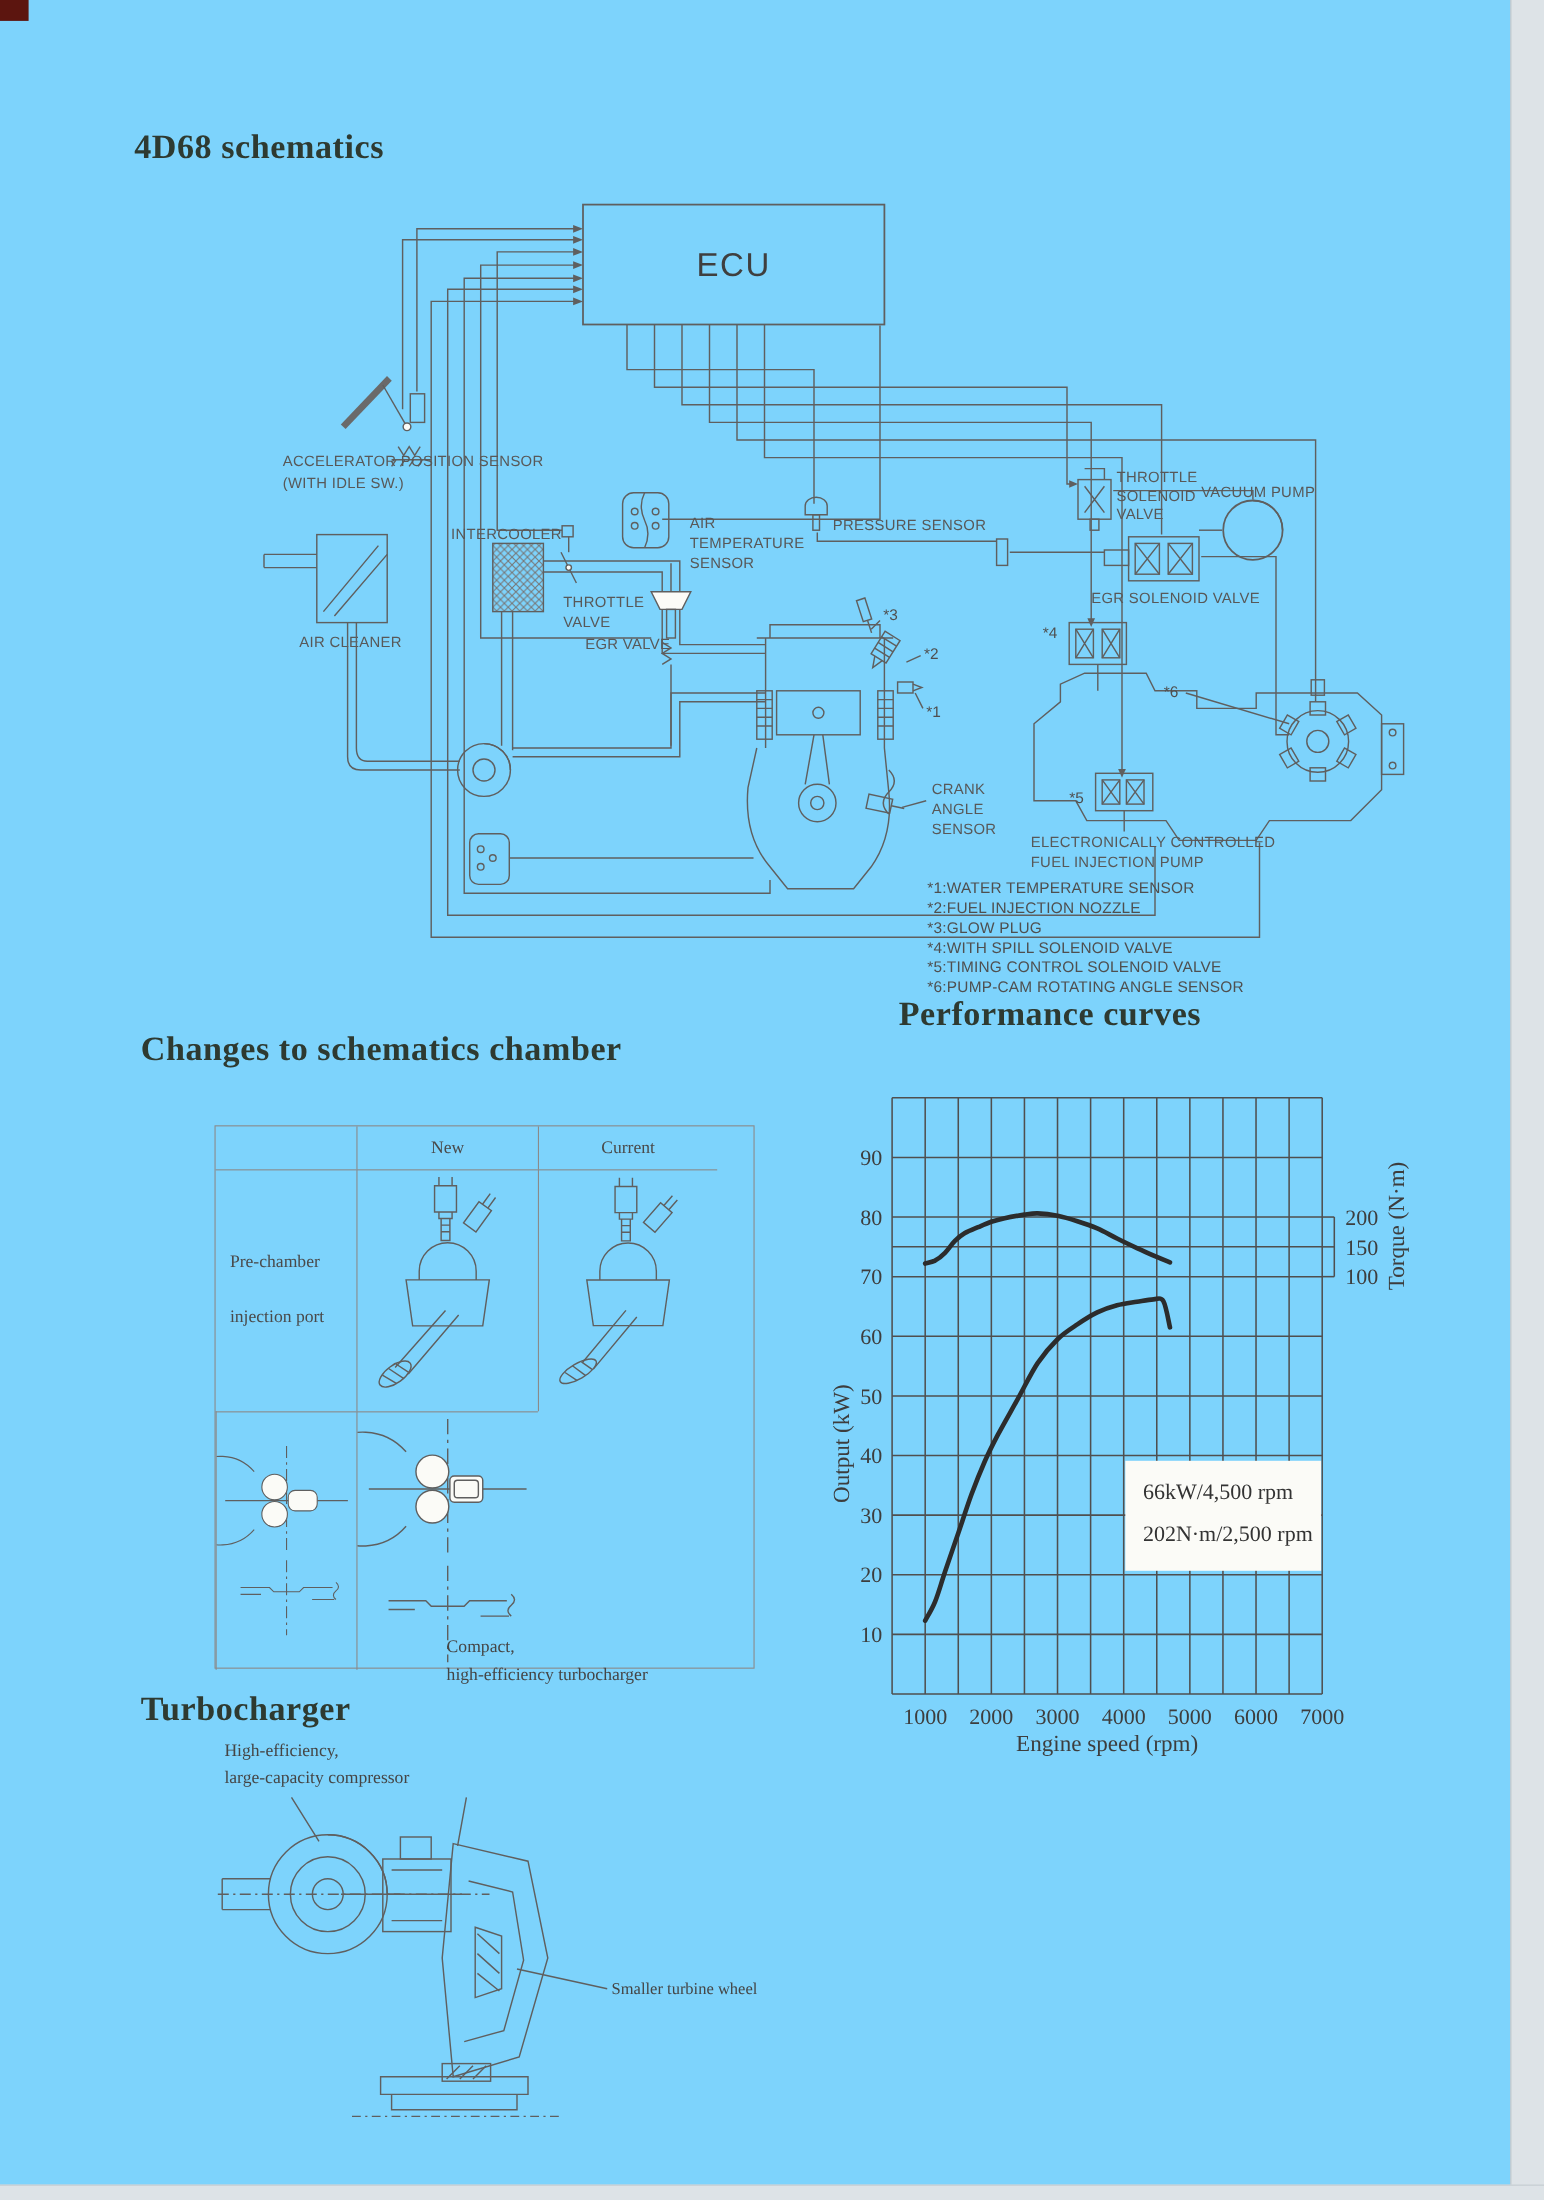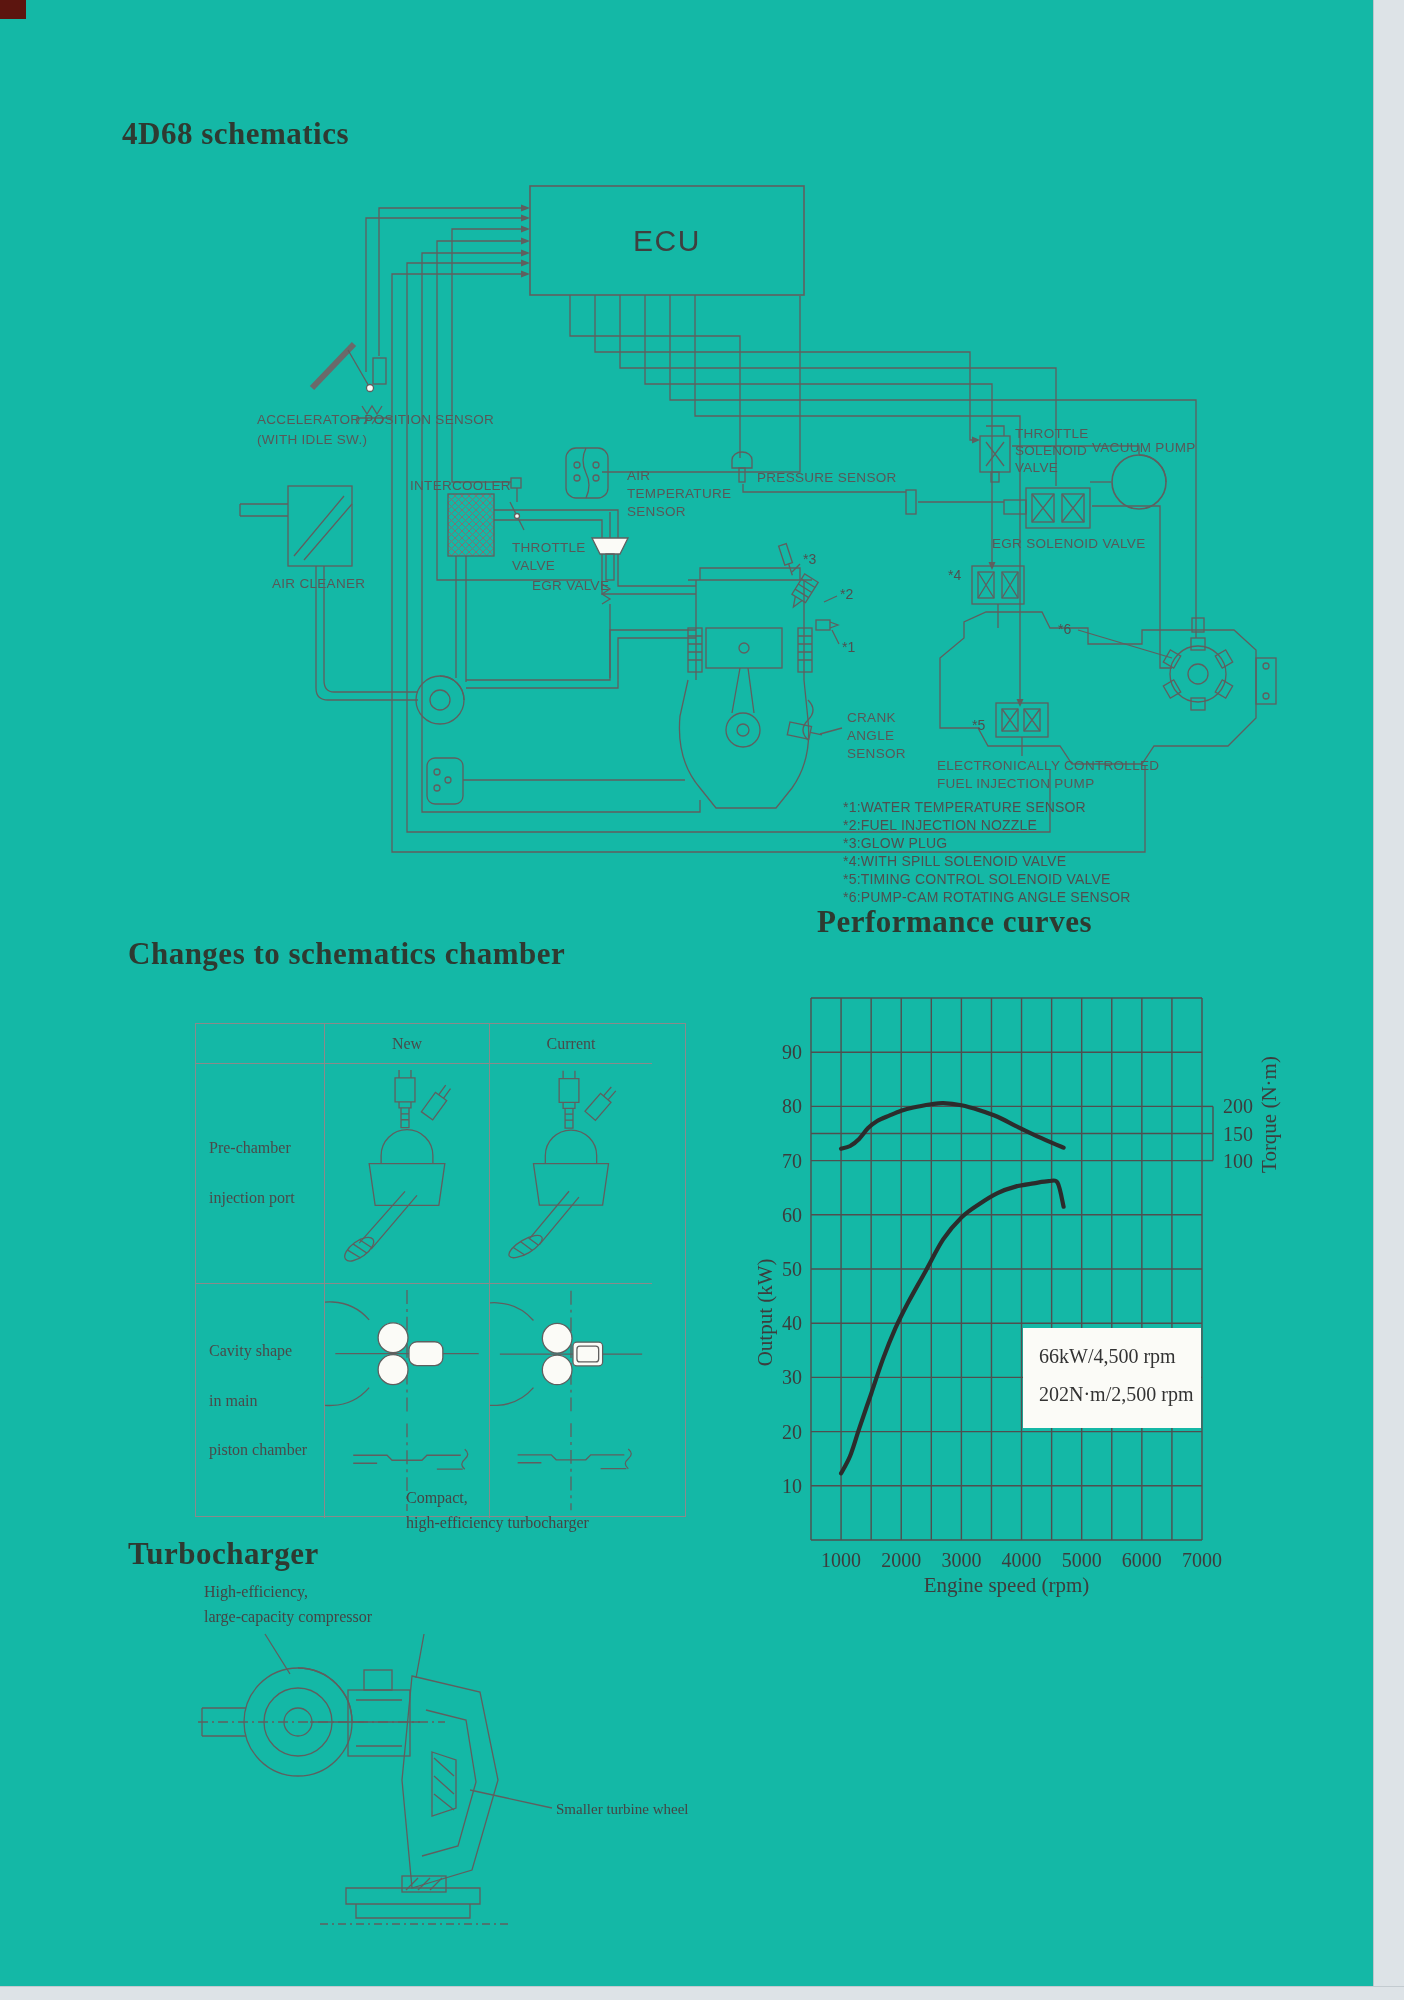--- a/index.html
+++ b/index.html
@@ -1,16 +1,16 @@
 <!DOCTYPE html>
 <html><head>
 <meta charset="utf-8">
 <style>
   html,body{margin:0;padding:0;background:#d9d9d6;}
-  #page{position:relative;width:1404px;height:2000px;background:#14b8a6;overflow:hidden;
+  #page{position:relative;width:1404px;height:2000px;background:#7dd3fc;overflow:hidden;
         font-family:"Liberation Sans",sans-serif;}
   .heading{position:absolute;font-family:"Liberation Serif",serif;font-weight:bold;
            color:#2e3a31;font-size:31px;letter-spacing:.5px;white-space:nowrap;}
   .serif-label{position:absolute;font-family:"Liberation Serif",serif;font-size:16px;
            color:#454545;line-height:1.55;white-space:nowrap;}
   .corner-mark{position:absolute;left:0;top:0;width:26px;height:19px;background:#5c150f;}
   .edge-band-right{position:absolute;right:0;top:0;width:30px;height:2000px;background:#dde3e7;border-left:1px solid #bcc5ca;}
   .edge-band-bottom{position:absolute;left:0;top:1986px;width:1404px;height:14px;background:#dde3e7;border-top:1px solid #c3cbd0;}
 
   
@@ -331,25 +331,20 @@
           <path d="M44,100 h76 l-6,42 h-64 z"></path>
           <path d="M80,128 L40,176 M90,134 L50,182"></path>
           <g transform="translate(36,184) rotate(-30)">
               <ellipse rx="19" ry="7" class="ln"></ellipse>
               <path d="M-11,-5 L-5,7 M-2,-7 L4,7 M7,-6 L12,5"></path>
             </g>
         </g>
       </svg>
     </div>
 
-    <div class="tcell bt trowlab">
-      <span>Cavity shape</span>
-      <span>in main</span>
-      <span>piston chamber</span>
-    </div>
     <div class="tcell bl bt">
       <svg viewBox="0 0 164 235">
         <path class="ln" d="M10,70 H154"></path>
         <path class="ln" stroke-dasharray="14 5 3 5" d="M82,6 V132"></path>
         <path class="ln" d="M44,104 A52,52 0 1 1 44,36"></path>
         <rect x="84" y="58" width="34" height="24" rx="8" class="fillw"></rect>
         <circle cx="68" cy="54" r="15" class="fillw"></circle>
         <circle cx="68" cy="86" r="15" class="fillw"></circle>
         <path class="ln" d="M28,172 h34 l5,5 h30 l5,-5 h34 M28,180 h24 M112,186 h26"></path>
         <path class="ln" stroke-dasharray="14 5 3 5" d="M82,140 V228"></path>

